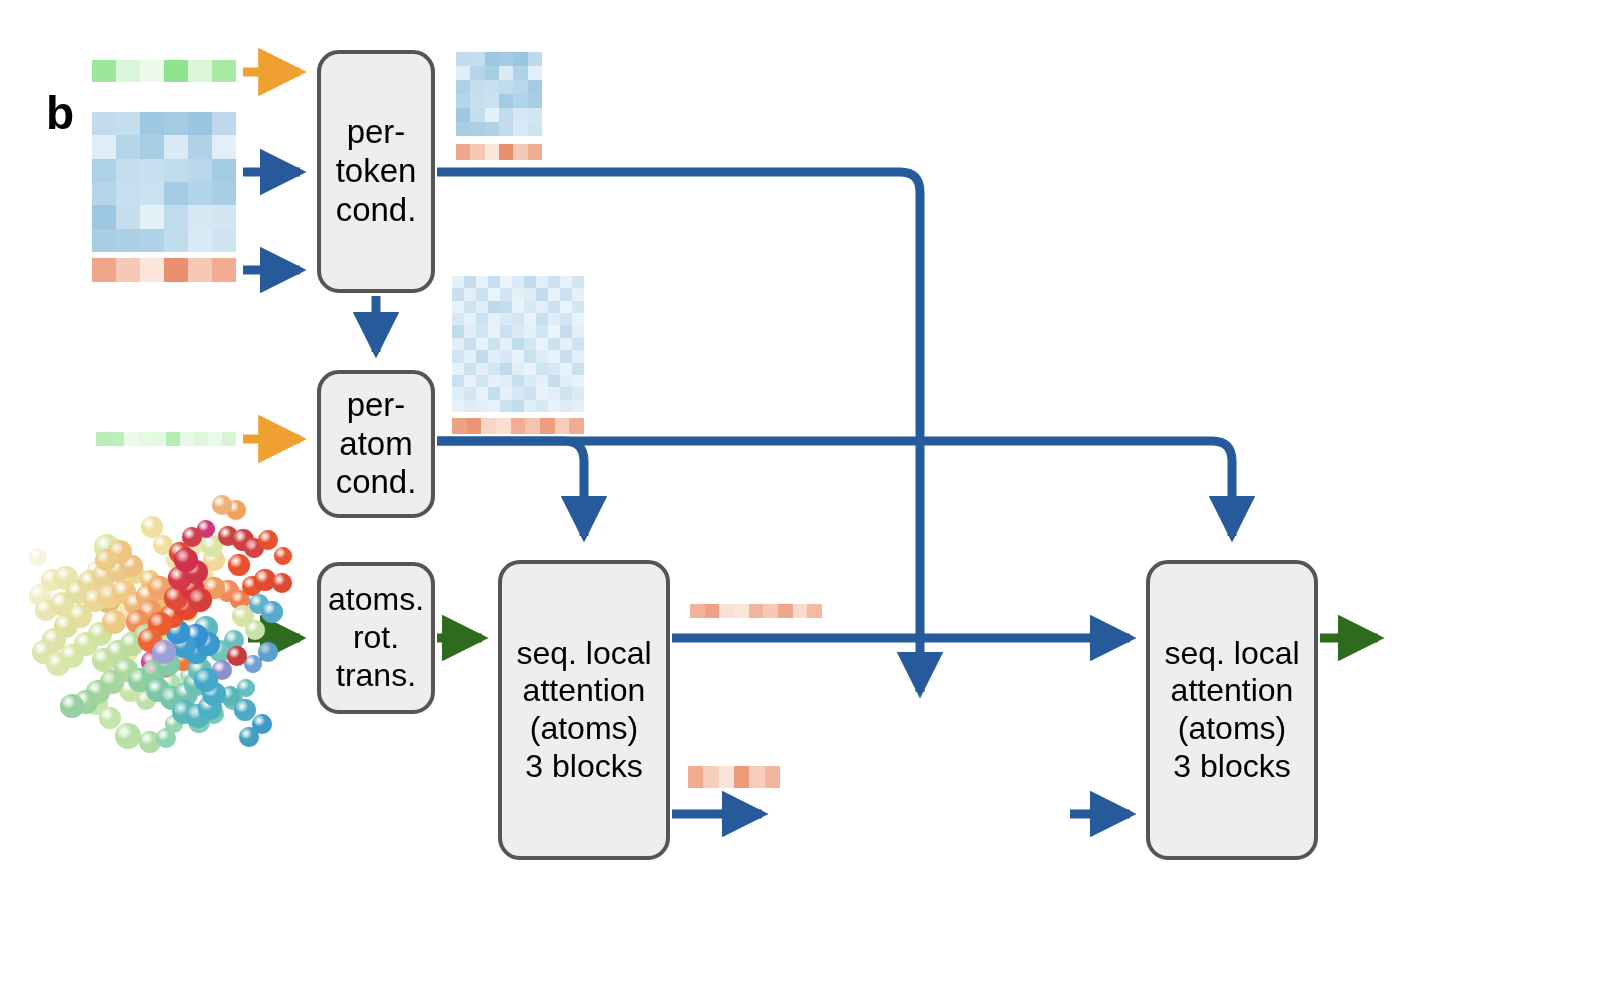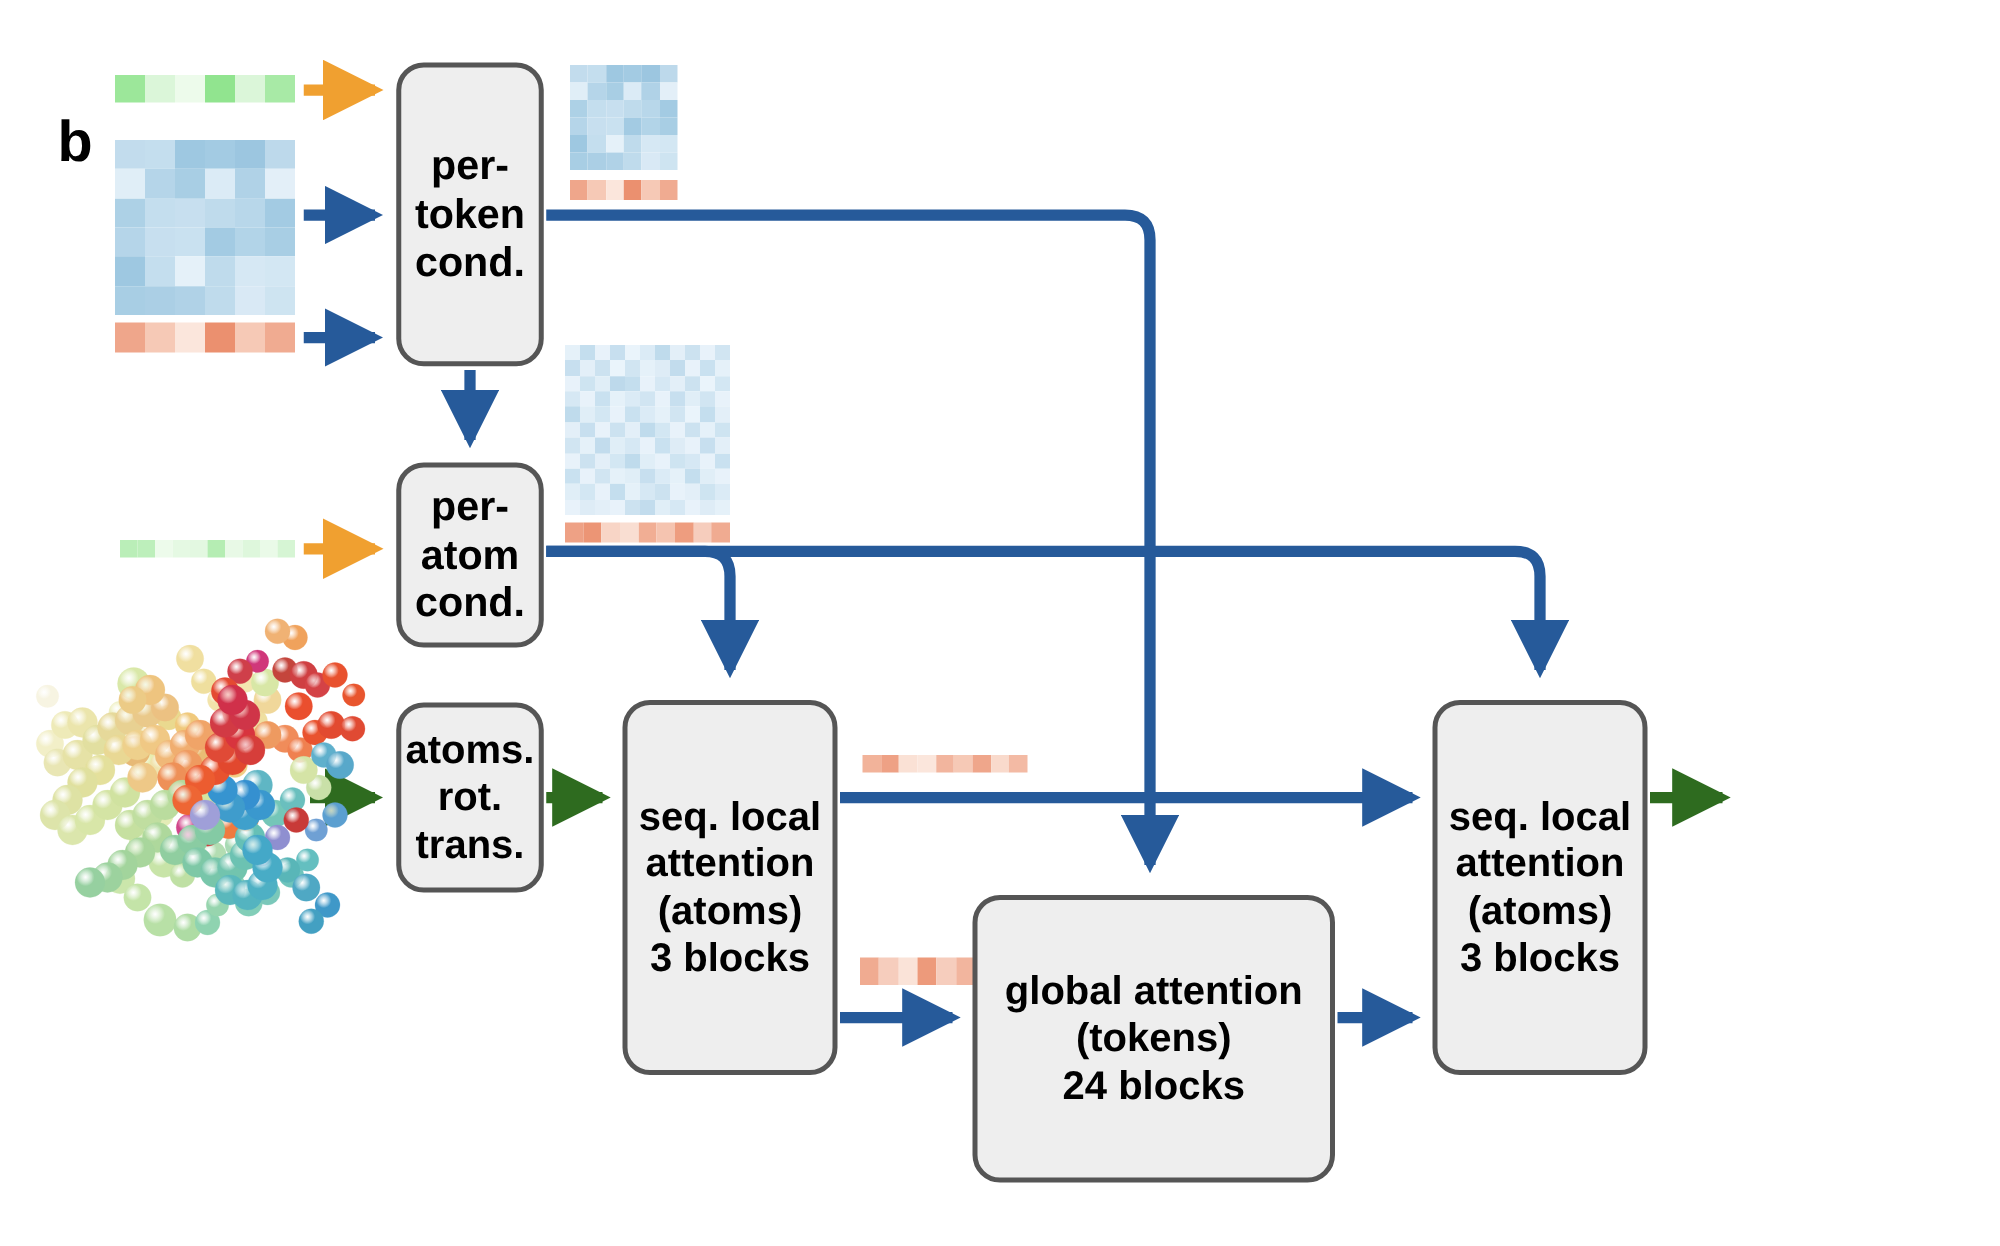--- a/index.html
+++ b/index.html
@@ -3,21 +3,21 @@
 <meta charset="utf-8">
 <style>
   html,body{margin:0;padding:0;background:#ffffff;}
   body{width:1600px;height:997px;position:relative;overflow:hidden;
        font-family:"Liberation Sans","DejaVu Sans",sans-serif;}
   #stage{position:absolute;left:0;top:0;width:1600px;height:997px;}
   svg.layer{position:absolute;left:0;top:0;width:1600px;height:997px;overflow:visible;}
   .node{position:absolute;background:#eeeeee;border:4px solid #555555;border-radius:22px;
         display:flex;align-items:center;justify-content:center;text-align:center;
         color:#000;line-height:1.18;box-sizing:border-box;}
-  .node .lbl{white-space:pre-line;display:block;font-weight:bold;}
+  .node .lbl{white-space:pre-line;display:block;}
   .panel-letter{position:absolute;font-weight:bold;font-size:46px;color:#000;}
   .grid{position:absolute;display:grid;}
   .grid i{display:block;}
 </style>
 </head>
 <body>
 
 <div id="stage">
 
   <div class="panel-letter" style="left:46px;top:86px;">b</div>
@@ -1245,25 +1245,20 @@
     <span class="lbl">atoms.
 rot.
 trans.</span>
   </div>
   <div class="node" id="n3" style="left: 498px; top: 560px; width: 172px; height: 300px; font-size: 32px; background: rgb(238, 238, 238); border-color: rgb(85, 85, 85);">
     <span class="lbl">seq. local
 attention
 (atoms)
 3 blocks</span>
   </div>
-  <div class="node" id="n4" style="left: 778px; top: 716px; width: 290px; height: 230px; font-size: 32px; background: rgb(238, 238, 238); border-color: rgb(85, 85, 85);">
-    <span class="lbl">global attention
-(tokens)
-24 blocks</span>
-  </div>
   <div class="node" id="n5" style="left: 1146px; top: 560px; width: 172px; height: 300px; font-size: 32px; background: rgb(238, 238, 238); border-color: rgb(85, 85, 85);">
     <span class="lbl">seq. local
 attention
 (atoms)
 3 blocks</span>
   </div>
 
 </div>
 
 </body></html>

